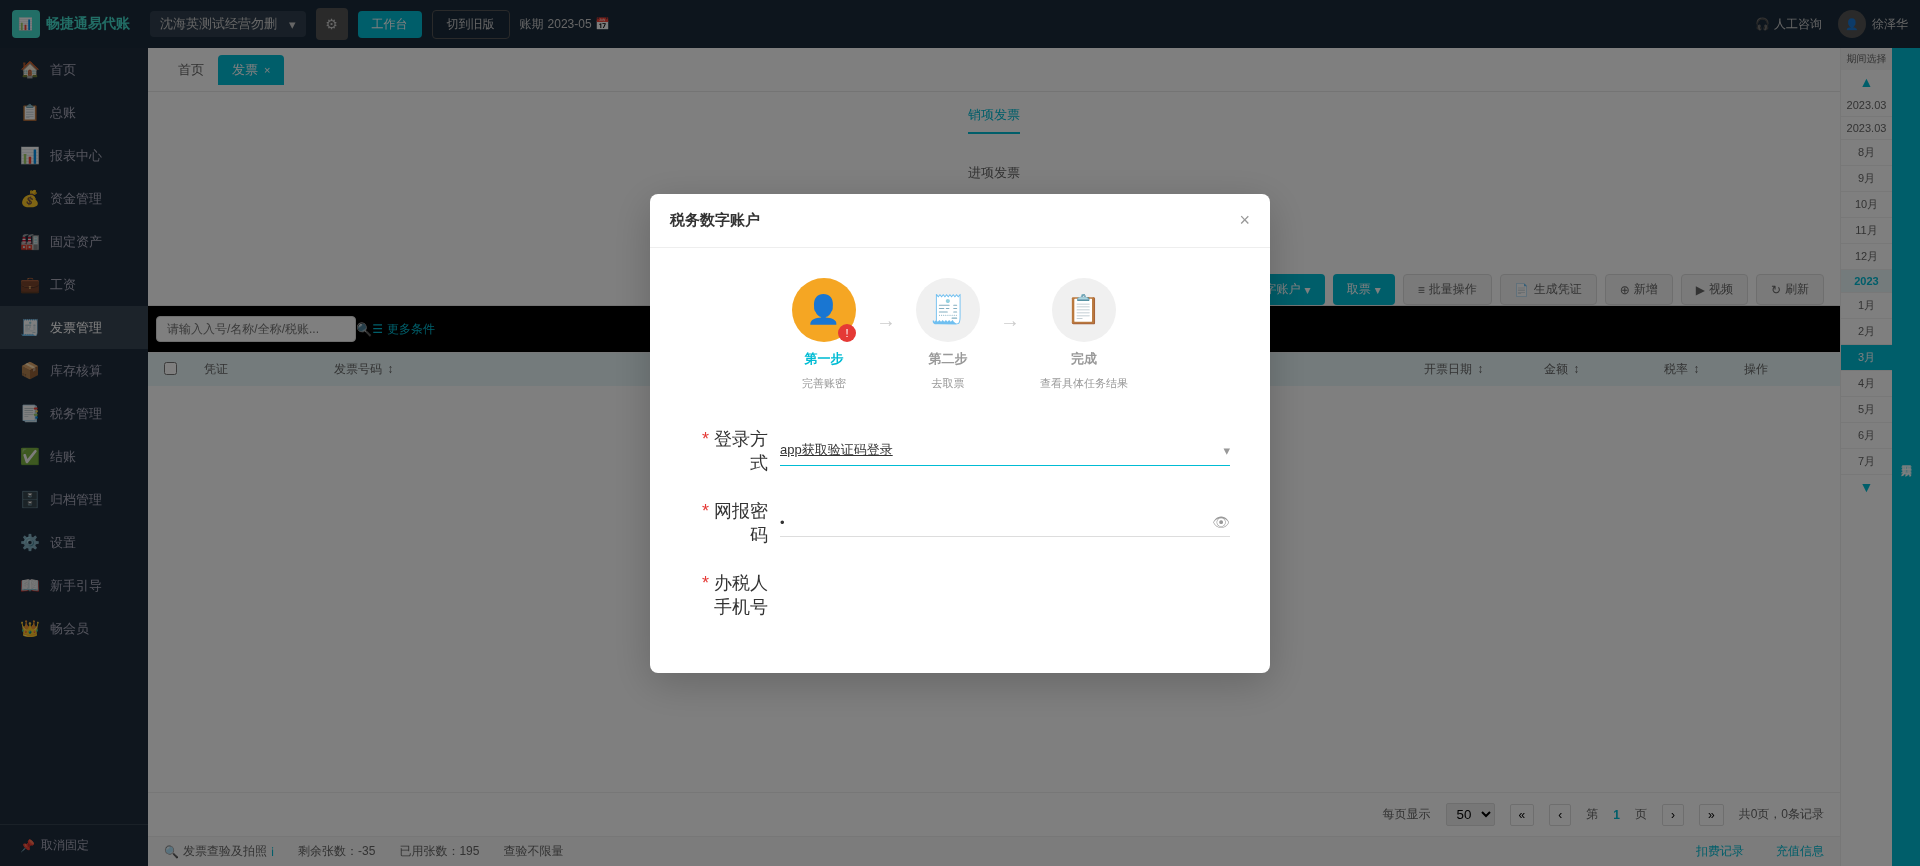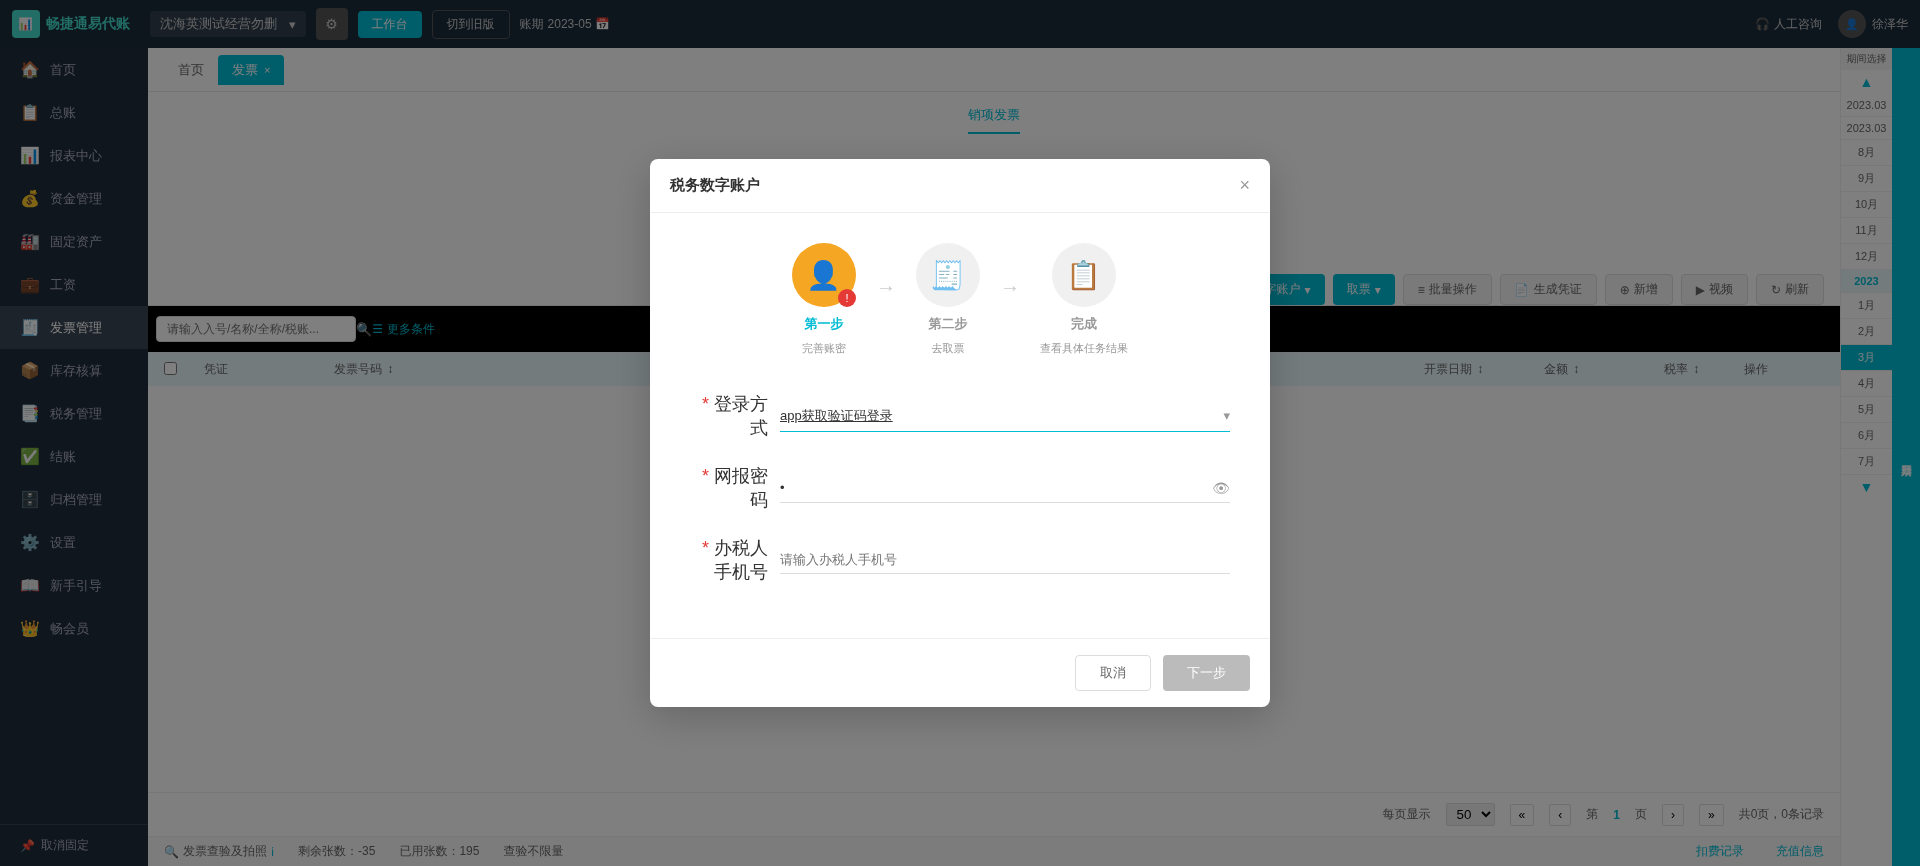--- a/index.html
+++ b/index.html
@@ -452,24 +452,17 @@
             <span class="eye-icon">👁</span>
           </div>
         </div>
       </div>
 
       <div class="form-row">
         <div class="form-label">
           <span style="color:#e53935;">*</span>
           <span>办税人手机号</span>
         </div>
-        <div class="form-control">
-          <input type="text" class="text-input" placeholder="请输入办税人手机号" style="">
-        </div>
-      </div>
-
-    </div>
-    <div class="modal-footer">
-      <button class="btn-cancel">取消</button>
-      <button class="btn-next">下一步</button>
+      </div>
+
     </div>
   </div>
 </div>
 
 </body></html>

